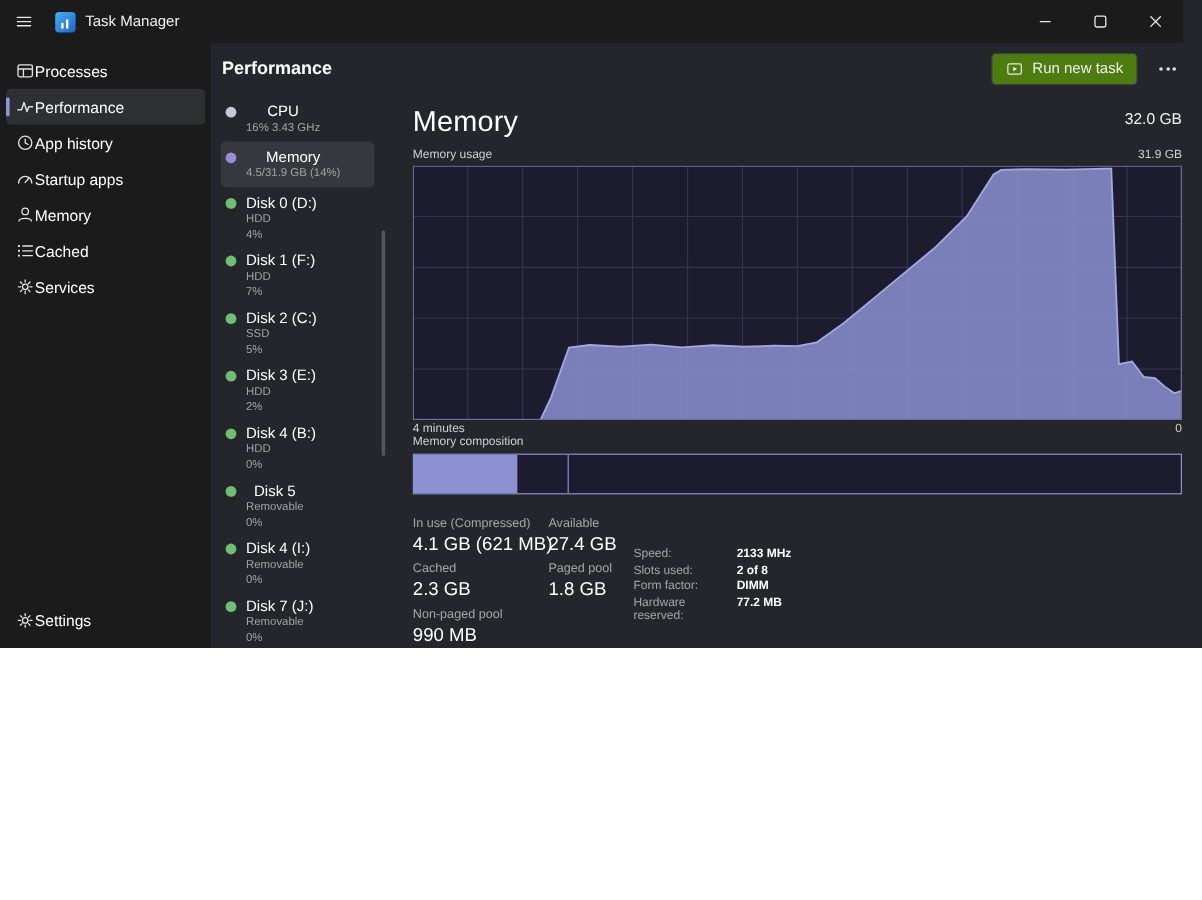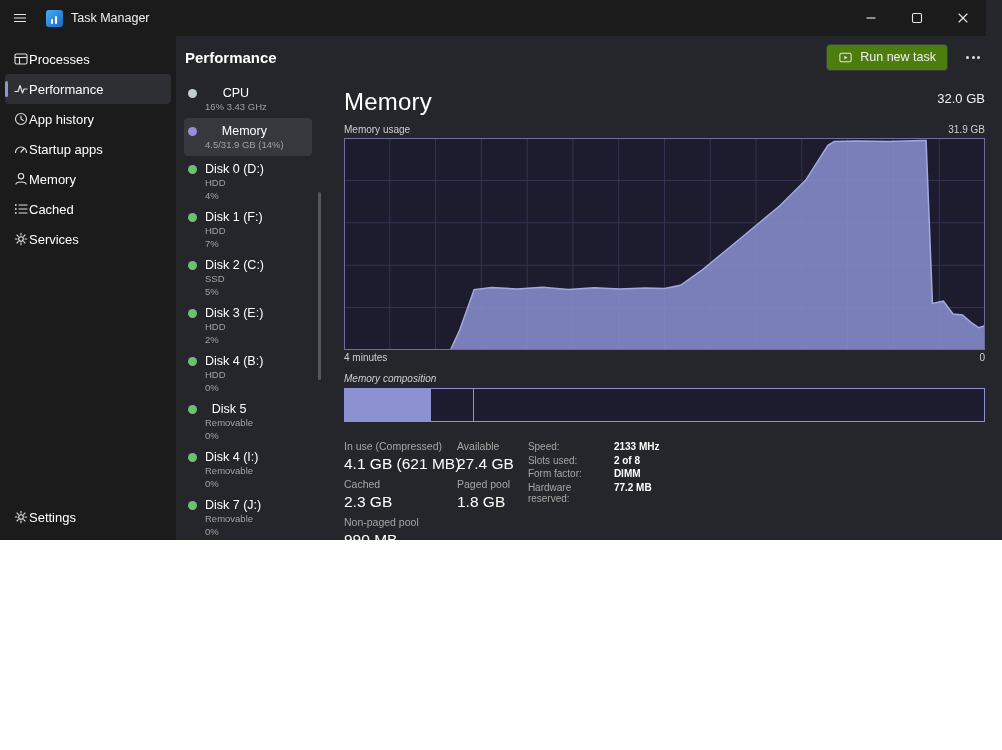--- a/index.html
+++ b/index.html
@@ -121,29 +121,29 @@
   .detail-total { margin-left: auto; margin-top: 3px; font-size: 13px; color: #f0f0f0; }
   .chart-top-row {
     display: flex; justify-content: space-between;
     font-size: 10px; color: #cfcfcf; margin-top: 8px; margin-bottom: 3px;
   }
   .chart { display: block; width: 100%; height: 212px; }
   .chart-bottom-row {
     display: flex; justify-content: space-between;
     font-size: 10px; color: #cfcfcf; margin-top: 2px;
   }
-  .comp-label { font-size: 10px; color: #cfcfcf; margin-top: 10px; margin-bottom: 4px; font-style: italic; }
+  .comp-label { font-size: 10px; color: #cfcfcf; margin-top: 0; margin-bottom: 4px; }
   .comp-bar {
     height: 34px; border: 1px solid #8b91d1; background: #1c1c2e;
     display: flex; overflow: hidden;
   }
   .comp-seg { height: 100%; flex: none; }
 
   
-  .stats-row { display: flex; margin-top: 18px; }
+  .stats-row { display: flex; margin-top: 18px; align-items: center; }
   .stats-grid {
     display: grid;
     grid-template-columns: 113px max-content;
     grid-auto-rows: 38px;
   }
   .stat-label { font-size: 10.5px; color: #a6a6a6; }
   .stat-value { font-size: 15.5px; color: #ffffff; margin-top: 3px; white-space: nowrap; }
   .info-grid {
     margin-left: 14px; margin-top: 1px;
     display: grid; grid-template-columns: 86px max-content;

